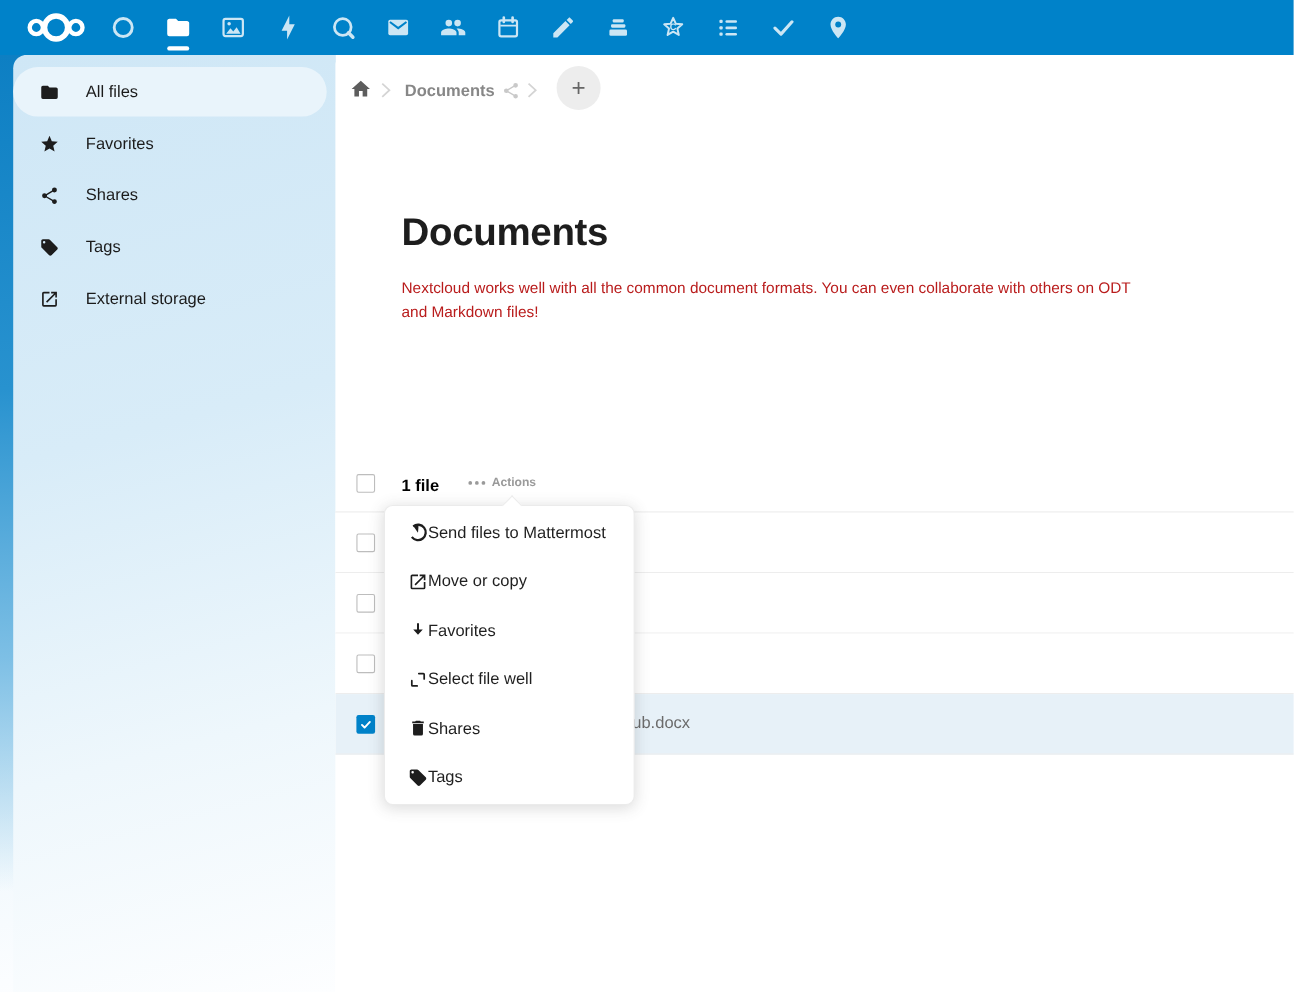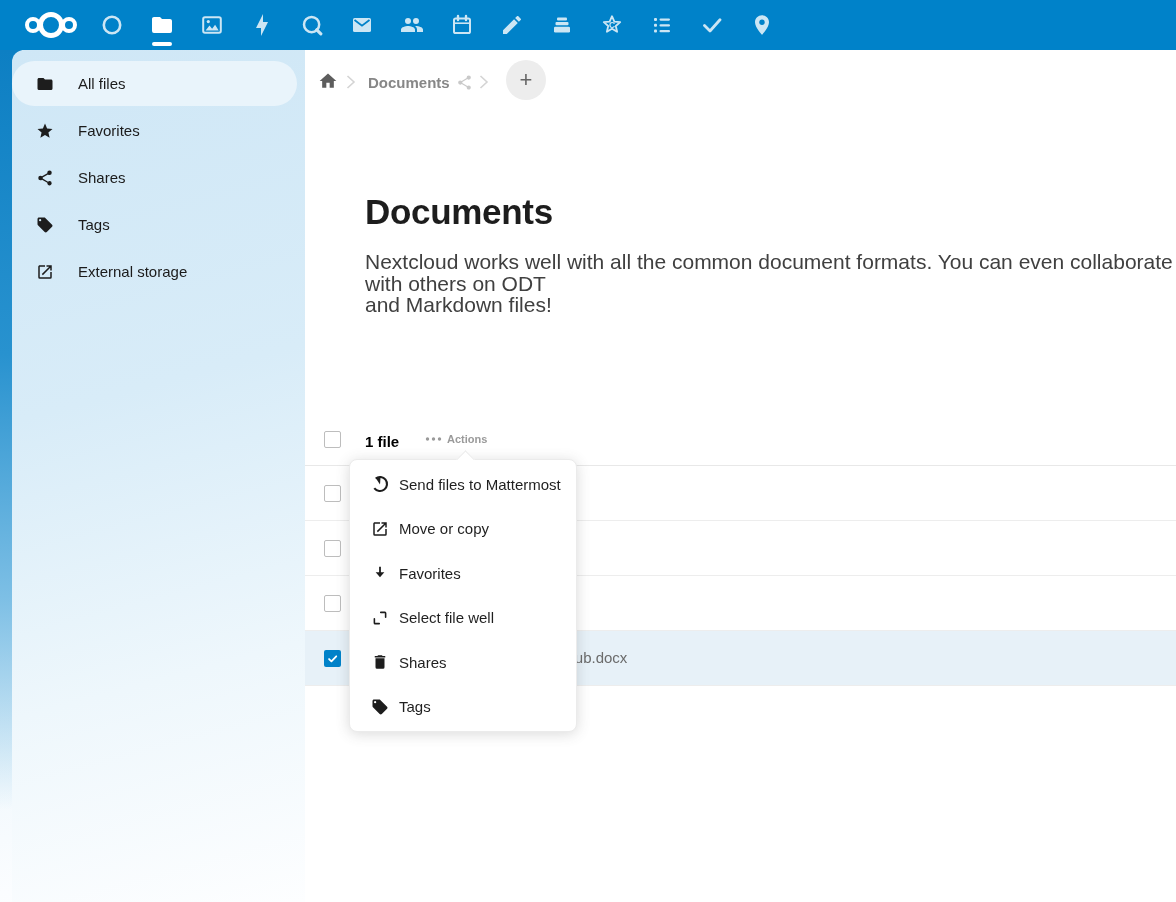--- a/index.html
+++ b/index.html
@@ -35,21 +35,21 @@
   .breadcrumb { position:absolute; left:0; top:0; height:62px; width:100%; }
   .crumb-home { position:absolute; left:13px; top:21px; width:20px; height:20px; cursor:pointer; }
   .crumb-chev1 { position:absolute; left:41px; top:25px; }
   .crumb-name { position:absolute; left:63px; top:24px; font-size:15px; font-weight:bold; color:#878787; cursor:pointer; }
   .crumb-share { position:absolute; left:151px; top:24px; width:17px; height:17px; cursor:pointer; }
   .crumb-chev2 { position:absolute; left:174px; top:25px; }
   .add-btn { position:absolute; left:201px; top:10px; width:40px; height:40px; border-radius:50%; background:#ededed;
     display:flex; align-items:center; justify-content:center; cursor:pointer; font-size:22px; color:#666; line-height:1; }
 
   .ws-title { position:absolute; left:60px; top:142px; font-size:35px; font-weight:600; color:#1d1d1d; letter-spacing:-.3px; }
-  .ws-desc { position:absolute; left:60px; top:201px; font-size:21px; color:#404040; line-height:21.5px; }
+  .ws-desc { position:absolute; left:60px; top:201px; font-size:14px; color:#b91c1c; line-height:21.5px; }
 
   .list-header { position:absolute; left:0; top:374px; width:100%; height:42px; border-bottom:1px solid #e8e8e8; }
   .cb { width:17px; height:17px; border:1.5px solid #bdbdbd; border-radius:2px; background:#fff; cursor:pointer; }
   .list-header .cb { position:absolute; left:19px; top:7px; }
   .sel-count { position:absolute; left:60px; top:9px; font-size:15px; font-weight:bold; color:#000000; }
   .actions-btn { position:absolute; left:120px; top:9px; display:flex; align-items:center; cursor:pointer; }
   .actions-btn svg { margin-right:5px; }
   .actions-label { font-size:11px; font-weight:bold; color:#9a9a9a; }
 
   .rows { position:absolute; left:0; top:416px; width:100%; }
@@ -63,21 +63,21 @@
   .fname { position:absolute; left:105px; top:18px; font-size:15px; color:#6b6b6b; white-space:nowrap; }
 
   
   .popover { position:absolute; left:349px; top:459px; width:228px; background:#fff; border:1px solid #ebebeb;
     border-radius:8px; box-shadow:0 2px 14px rgba(70,70,70,.2); z-index:40; padding:2px 0; }
   .caret { position:absolute; left:109px; top:-7px; width:13px; height:13px; background:#fff;
     border-left:1px solid #ececec; border-top:1px solid #ececec; transform:rotate(45deg); }
   .menu-item { height:44.5px; display:flex; align-items:center; cursor:pointer; }
   .m-icon { width:18px; height:18px; margin-left:21px; flex:0 0 18px; }
   .m-icon svg { width:18px; height:18px; display:block; }
-  .m-label { margin-left:10px; font-size:15px; color:#1f1f1f; }
+  .m-label { font-size:15px; color:#1f1f1f; }
 
   .chev { stroke:#d4d4d4; stroke-width:1.6; fill:none; }
 </style>
 </head>
 <body>
 
 <div class="topbar">
   <div class="logo">
     <svg viewBox="0 0 58 34">
       <circle cx="11" cy="17" r="6" fill="none" stroke="#fff" stroke-width="4"></circle>

